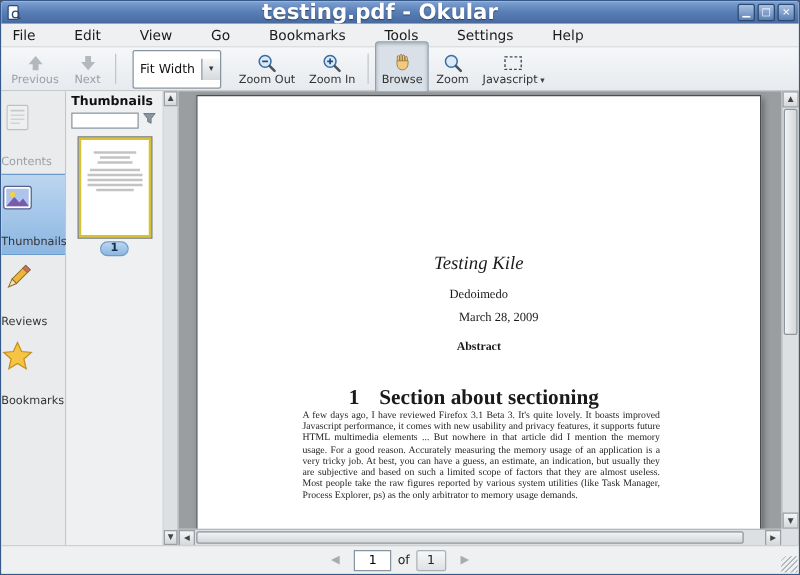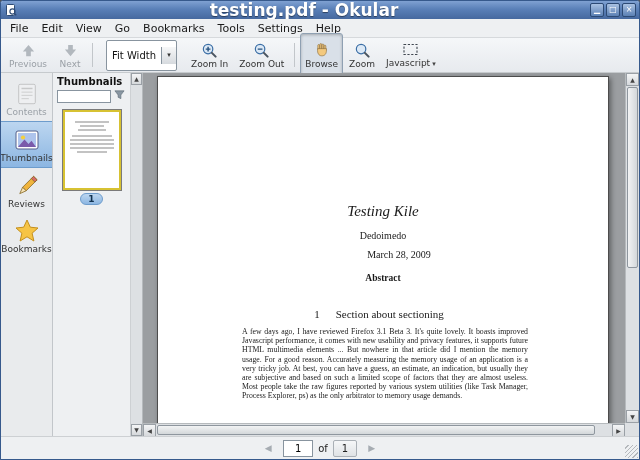--- a/index.html
+++ b/index.html
@@ -15,21 +15,21 @@
               color:#fff; }
   .app-icon { width:14px; height:14px; display:flex; align-items:center; justify-content:center; }
   .title { flex:1; text-align:center; font-weight:bold; font-size:17px;
            text-shadow:0 1px 1px rgba(0,0,0,.45); white-space:nowrap; overflow:hidden; }
   .winbtns { display:flex; gap:2px; }
   .winbtn { width:14px; height:14px; border:1px solid #2d4a74; border-radius:2px;
             background:linear-gradient(#a9c1e2,#5b80b4); color:#fff; font-size:8px;
             line-height:12px; text-align:center; cursor:default; }
 
   
-  .menubar { height:19px; flex:0 0 19px; display:flex; align-items:center; gap:1px;
+  .menubar { height:19px; flex:0 0 19px; display:flex; align-items:center; gap:19px;
              padding-left:3px; background:#eef0f2; border-bottom:1px solid #d6d9dc; color:#1a1a1a; }
   .menu-item { padding:2px 6px; font-size:11px; border-radius:2px; }
 
   
   .toolbar { height:35px; flex:0 0 35px; display:flex; align-items:center; gap:1px;
              padding:1px 3px; background:linear-gradient(#f5f7f9,#e7eaee);
              border-bottom:1px solid #c6cacd; }
   .tbtn { display:flex; flex-direction:column; align-items:center; justify-content:center;
           min-width:34px; height:44px; padding:1px 4px 0; border:1px solid transparent;
           border-radius:3px; color:#333; }
@@ -46,21 +46,21 @@
   .combo-text { padding:0 5px; font-size:10px; color:#111; white-space:nowrap; }
   .combo-arrow { width:15px; height:17px; background:linear-gradient(#f6f7f8,#d6dade);
                  border-left:1px solid #88949f; text-align:center; font-size:7px;
                  line-height:17px; color:#333; }
 
   
   .main { flex:1; display:flex; min-height:0; }
 
   .sidebar { width:52px; flex:0 0 52px; background:#e9ebed; border-right:1px solid #c2c6ca;
              display:flex; flex-direction:column; padding-top:3px; }
-  .side-item { display:flex; flex-direction:column; align-items:center; gap:0;
+  .side-item { display:flex; flex-direction:column; gap:18px;
                padding:5px 0 4px; font-size:9px; color:#333; }
   .side-item .slabel { white-space:nowrap; }
   .side-item.selected { background:linear-gradient(#bcd6f0,#8cb6e2);
                         border-top:1px solid #6d9ccc; border-bottom:1px solid #6d9ccc; }
   .side-item.disabled { color:#9aa0a6; }
   .side-item.disabled svg { opacity:.45; filter:grayscale(1); }
   .sicon { width:26px; height:26px; display:flex; align-items:center; justify-content:center; }
 
   
   .thumbpanel { width:78px; flex:0 0 78px; background:#eef0f2; border-right:1px solid #cdd0d3;
@@ -91,21 +91,21 @@
   .page { position:absolute; left:14px; top:3px; width:452px; height:610px; background:#fff;
           border:1px solid #4c4c4c; box-shadow:2px 2px 5px rgba(0,0,0,.4);
           font-family:"Liberation Serif", serif; color:#1a1a1a; }
   .page > div { position:absolute; left:0; right:0; text-align:center; }
   .doc-title    { top:126px; font-size:15px;font-style:italic; }
   .doc-author   { top:153px; font-size:10px; }
   .doc-date     { top:172px; font-size:10px;margin-left:32px; }
   .doc-abs-head { top:196px; font-size:9.5px; font-weight:bold; }
   .doc-abs-text { top:209px; font-size:8px; }
   .doc-section  { top:231px; left:84px !important; right:92px !important; text-align:left;
-                  font-size:11px; font-weight:normal; }
+                  font-size:17px; font-weight:bold; }
   .doc-section .secnum { margin-right:16px; }
   .doc-body     { top:250px; left:84px !important; width:286px; right:auto !important;
                   text-align:justify !important; font-size:7.8px; line-height:1.18; }
 
   
   .vscroll { position:absolute; top:0; right:0; bottom:13px; width:14px; background:#dde0e3;
              border-left:1px solid #b6babd; display:flex; flex-direction:column; }
   .vscroll .sb-btn, .hscroll .sb-btn { flex:0 0 13px; height:13px; line-height:11px; }
   .vtrack { flex:1; position:relative; }
   .vthumb { position:absolute; top:1px; left:1px; right:1px; height:56%;
@@ -186,35 +186,35 @@
     <div class="tsep"></div>
     <div class="combo">
       <span class="combo-text">Fit Width</span>
       <span class="combo-arrow">▾</span>
     </div>
     <div class="tbtn">
       <span class="ticon">
         <svg width="17" height="17" viewBox="0 0 18 18">
           <circle cx="7.5" cy="7.5" r="5" fill="#dce9f6" stroke="#3b6ea5" stroke-width="1.3"></circle>
           <line x1="5" y1="7.5" x2="10" y2="7.5" stroke="#26507e" stroke-width="1.5"></line>
-          <line x1="7.5" y1="5" x2="7.5" y2="10" stroke="#26507e" stroke-width="1.5"></line>
           <line x1="11.5" y1="11.5" x2="15.5" y2="15.5" stroke="#4a5560" stroke-width="2.2" stroke-linecap="round"></line>
         </svg>
       </span>
-      <span class="tlabel">Zoom In</span>
+      <span class="tlabel">Zoom Out</span>
     </div>
     <div class="tbtn">
       <span class="ticon">
         <svg width="17" height="17" viewBox="0 0 18 18">
           <circle cx="7.5" cy="7.5" r="5" fill="#dce9f6" stroke="#3b6ea5" stroke-width="1.3"></circle>
           <line x1="5" y1="7.5" x2="10" y2="7.5" stroke="#26507e" stroke-width="1.5"></line>
+          <line x1="7.5" y1="5" x2="7.5" y2="10" stroke="#26507e" stroke-width="1.5"></line>
           <line x1="11.5" y1="11.5" x2="15.5" y2="15.5" stroke="#4a5560" stroke-width="2.2" stroke-linecap="round"></line>
         </svg>
       </span>
-      <span class="tlabel">Zoom Out</span>
+      <span class="tlabel">Zoom In</span>
     </div>
     <div class="tsep"></div>
     <div class="tbtn pressed">
       <span class="ticon">
         <svg width="16" height="16" viewBox="0 0 20 20">
           <g fill="#f3c97e" stroke="#8a6d3b" stroke-width="0.8">
             <rect x="4.8" y="3.2" width="2.2" height="7" rx="1"></rect>
             <rect x="7.4" y="2" width="2.2" height="8" rx="1"></rect>
             <rect x="10" y="2.6" width="2.2" height="7.5" rx="1"></rect>
             <rect x="12.6" y="4" width="2.2" height="6.3" rx="1"></rect>

